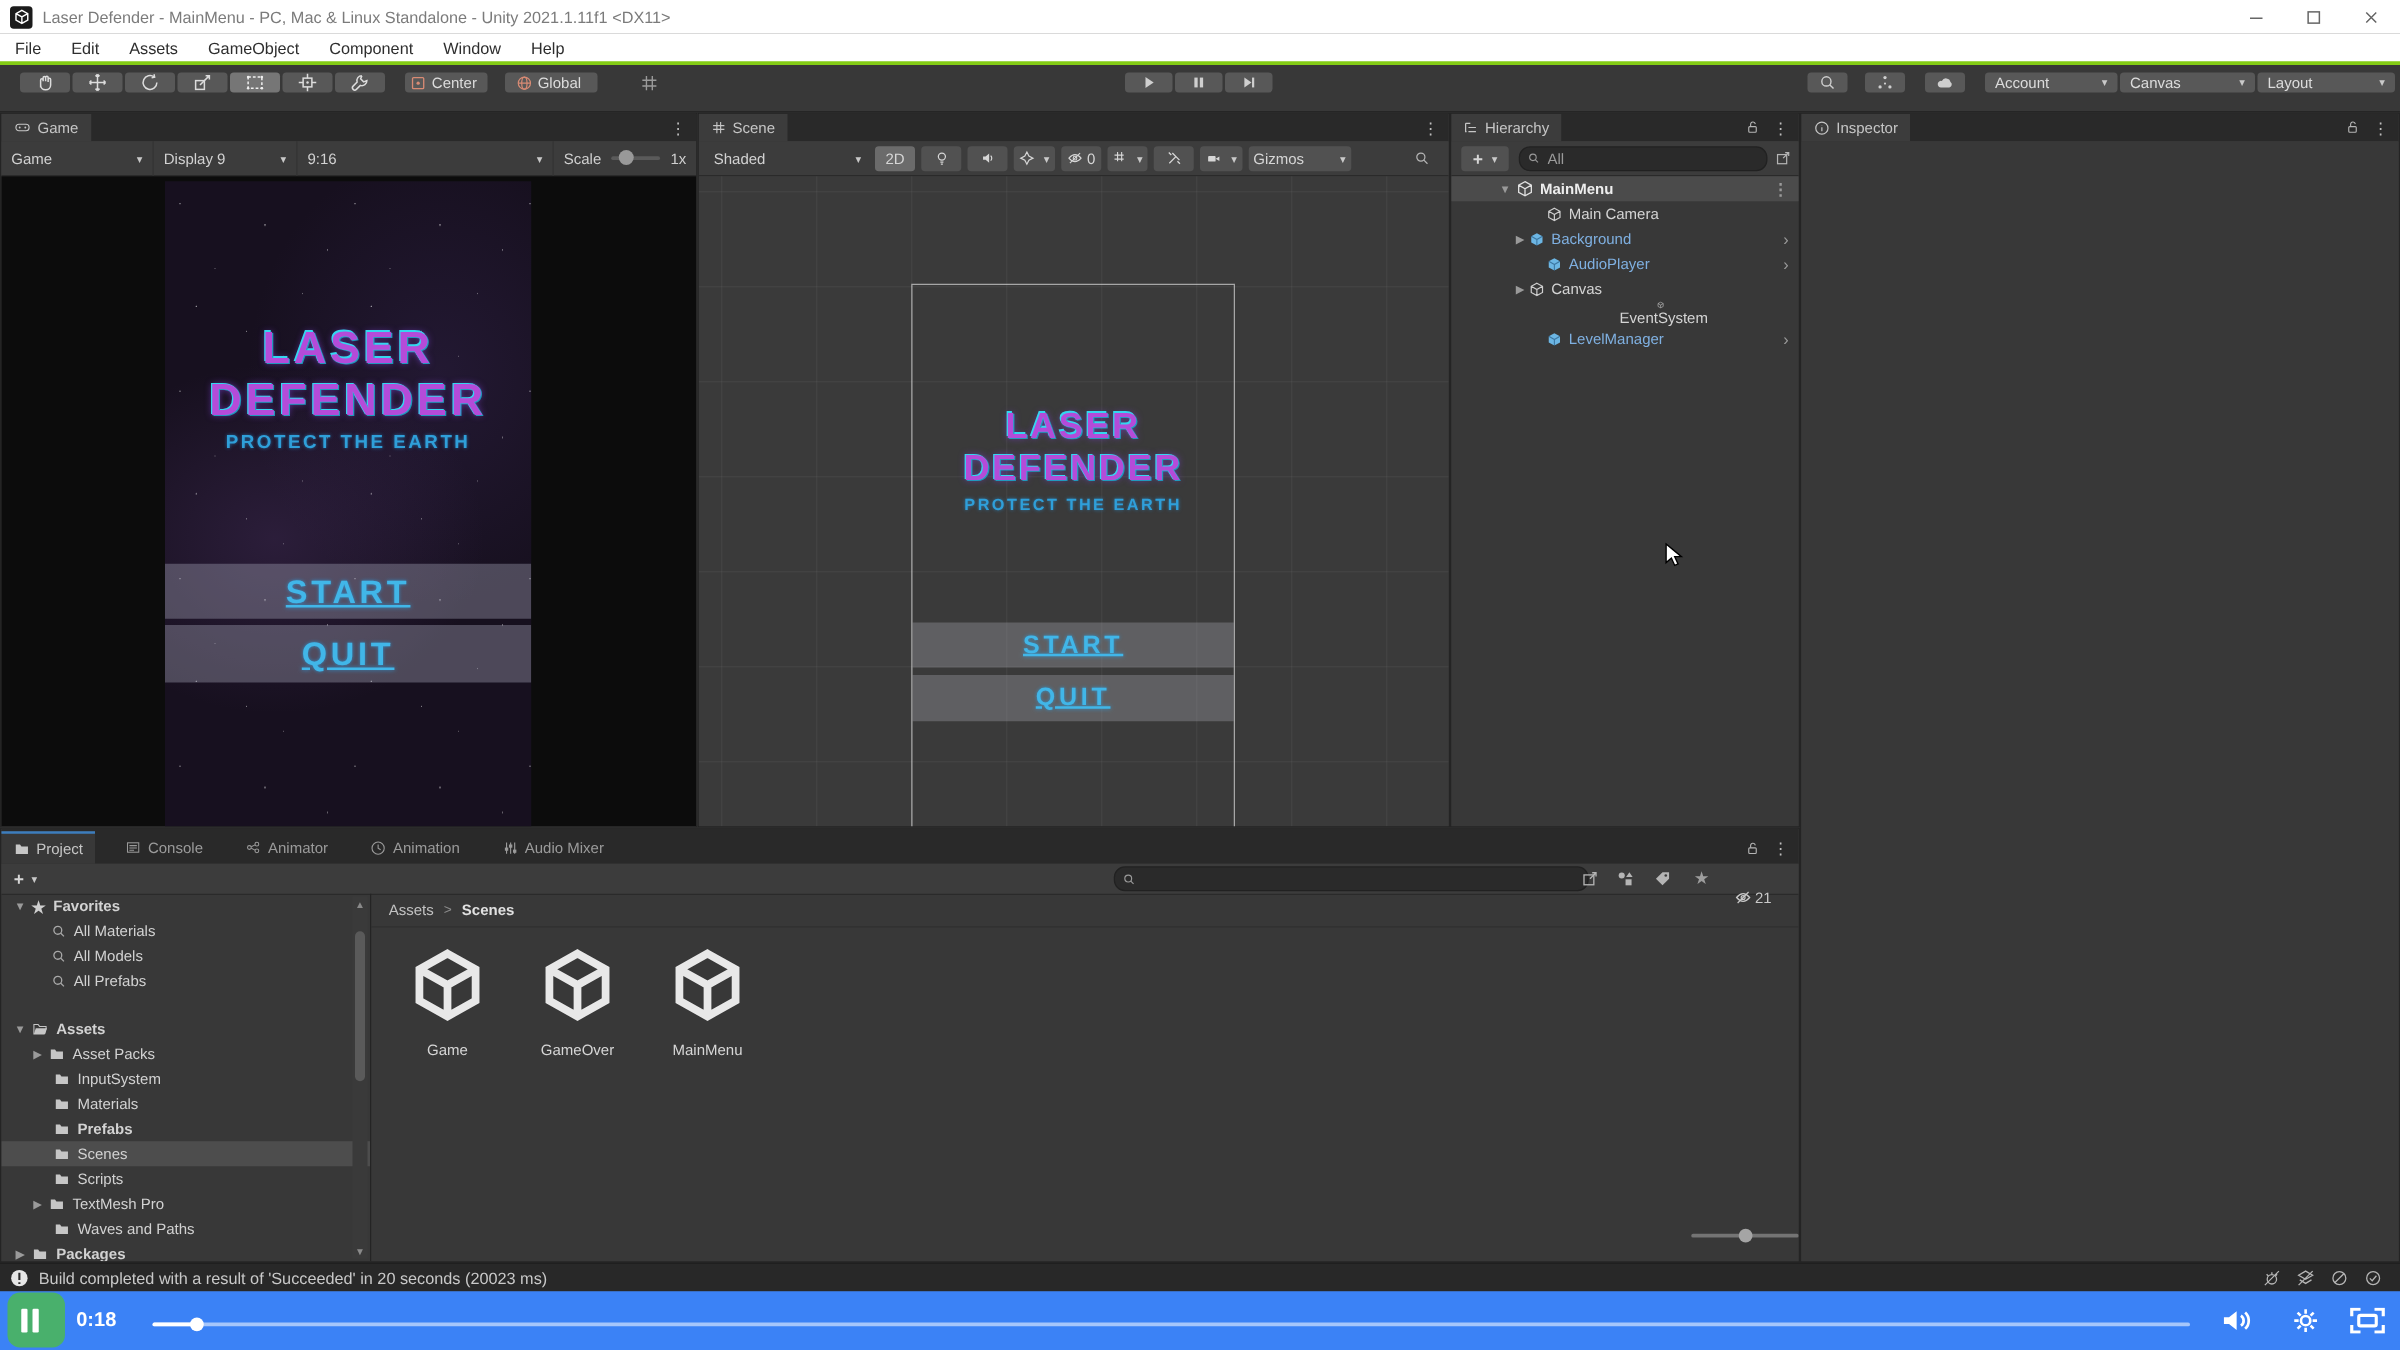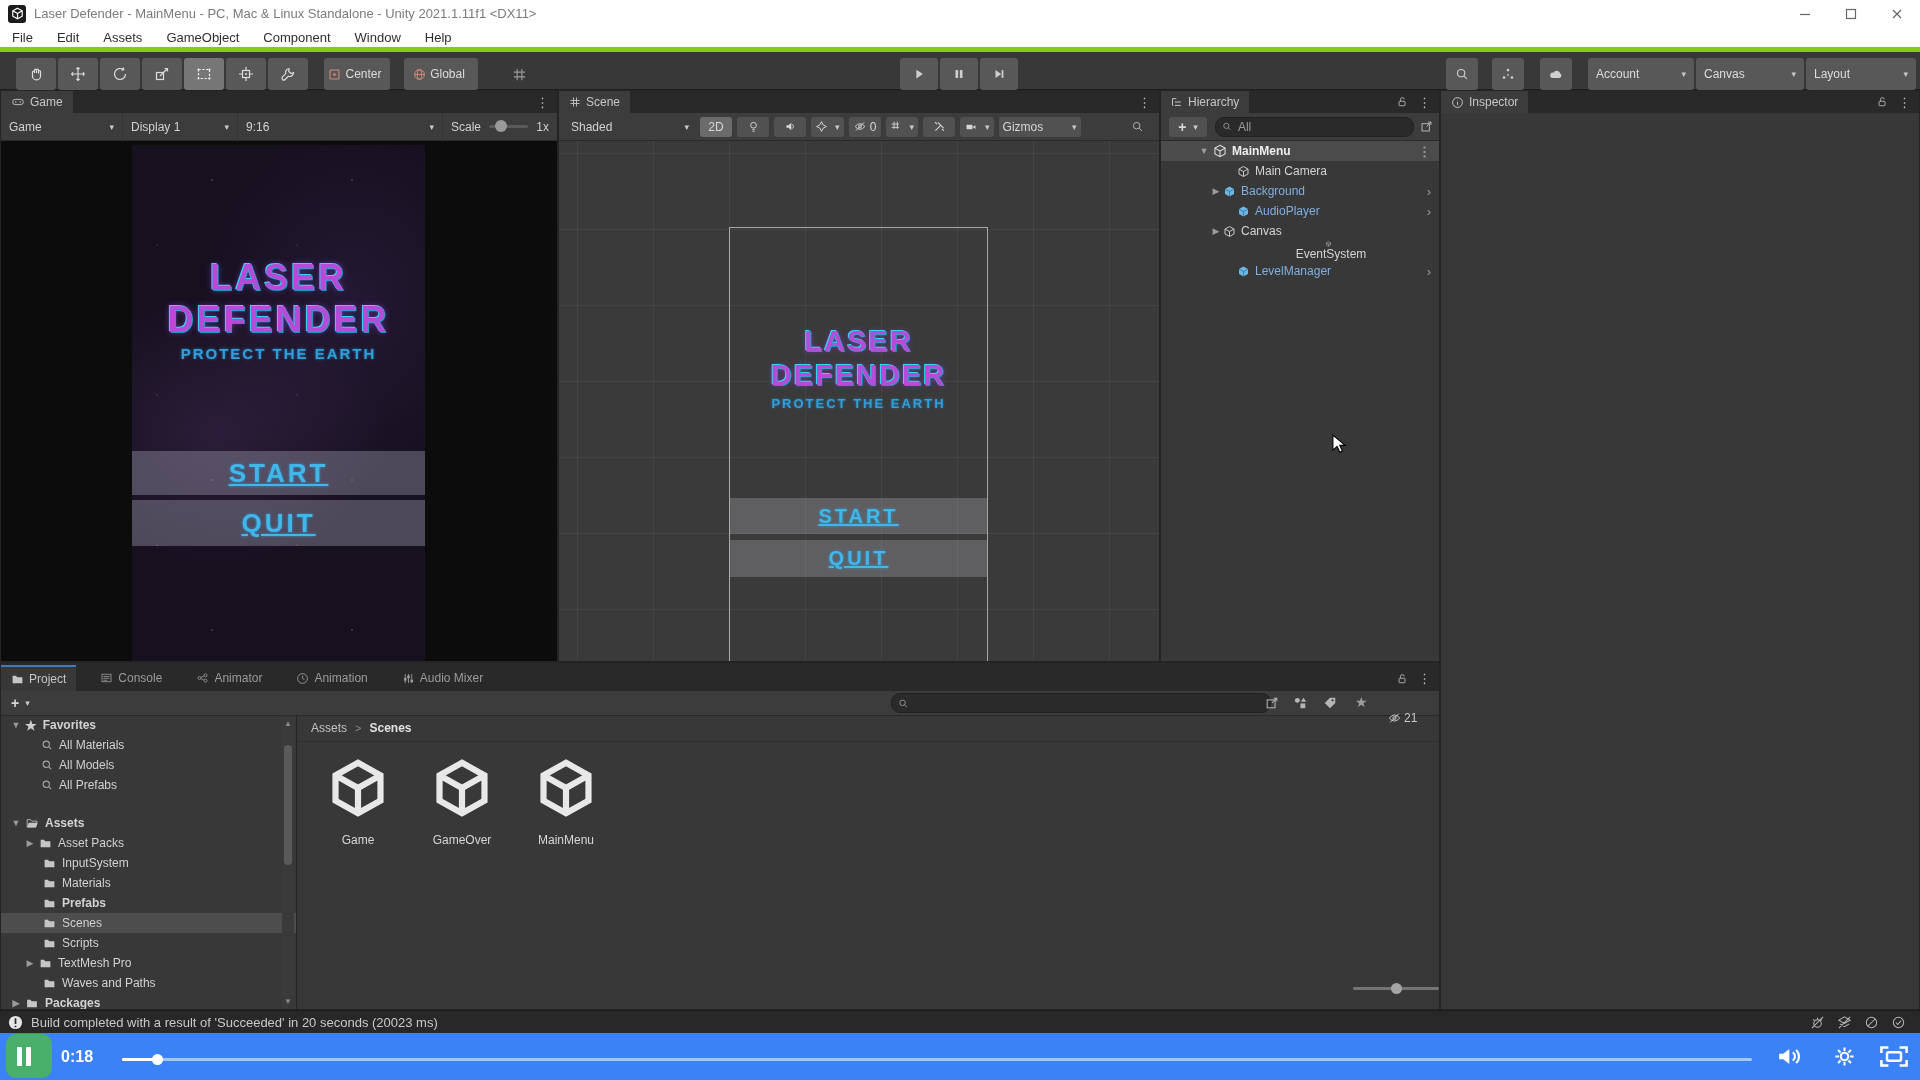--- a/index.html
+++ b/index.html
@@ -10,27 +10,27 @@
   svg{display:block;}
 
   
   .titlebar{position:absolute;left:0;top:0;width:1920px;height:27px;background:#ffffff;
     display:flex;align-items:center;color:#7b7b7b;font-size:13px;}
   .tb-icon{width:18px;height:18px;margin:0 8px 0 8px;background:#1b1b1b;border-radius:3px;
     display:flex;align-items:center;justify-content:center;}
   .win-controls{margin-left:auto;display:flex;height:27px;}
   .win-btn{width:46px;height:27px;display:flex;align-items:center;justify-content:center;color:#666;}
   .menubar{position:absolute;left:0;top:27px;width:1920px;height:25px;background:#ffffff;
-    display:flex;align-items:center;color:#2e2e2e;font-size:13px;border-bottom:5px solid #84cc16;box-sizing:border-box;}
+    display:flex;align-items:center;color:#2e2e2e;font-size:13px;border-bottom:3px solid #84cc16;box-sizing:border-box;}
   .menu-item{padding:0 12px;height:25px;display:flex;align-items:center;}
 
   
   .toolbar{position:absolute;left:0;top:52px;width:1920px;height:38px;background:#383838;
     border-bottom:1px solid #1f1f1f;box-sizing:border-box;}
-  .tbtn{position:absolute;top:6px;height:32px;background:#585858;border-radius:3px;
+  .tbtn{position:absolute;top:6px;height:16px;background:#585858;border-radius:3px;
     display:flex;align-items:center;justify-content:center;color:#dcdcdc;}
   .tbtn.sel{background:#767676;}
   .tbtn .lbl{padding:0 4px;font-size:12px;}
   .ddarrow{font-size:9px;color:#c9c9c9;margin-left:4px;}
 
   
   .panel{position:absolute;background:#383838;border:1px solid #242424;box-sizing:border-box;overflow:hidden;}
   .tabstrip{position:absolute;left:0;top:0;right:0;height:22px;background:#292929;display:flex;}
   .tab{height:22px;display:flex;align-items:center;gap:5px;padding:0 10px;font-size:12px;color:#c6c6c6;}
   .tab.active{background:#3c3c3c;}
@@ -282,21 +282,21 @@
       <div class="strip-right">
         <span class="kebab">⋮</span>
       </div>
     </div>
     <div class="ctrlbar">
       <div class="flatdd" style="width:105px;">
         <span>Game</span>
         <span class="ddarrow">▾</span>
       </div>
       <div class="flatdd" style="width:98px;">
-        <span>Display 1</span>
+        <span>Display 9</span>
         <span class="ddarrow">▾</span>
       </div>
       <div class="flatdd" style="width:188px;">
         <span>9:16</span>
         <span class="ddarrow">▾</span>
       </div>
       <div style="display:flex;align-items:center;padding:0 8px;gap:8px;flex:1;">
         <span>Scale</span>
         <div style="position:relative;flex:1;height:3px;background:#5a5a5a;border-radius:2px;">
           <div style="position:absolute;left:6px;top:-5px;width:12px;height:12px;border-radius:50%;background:#999;"></div>

